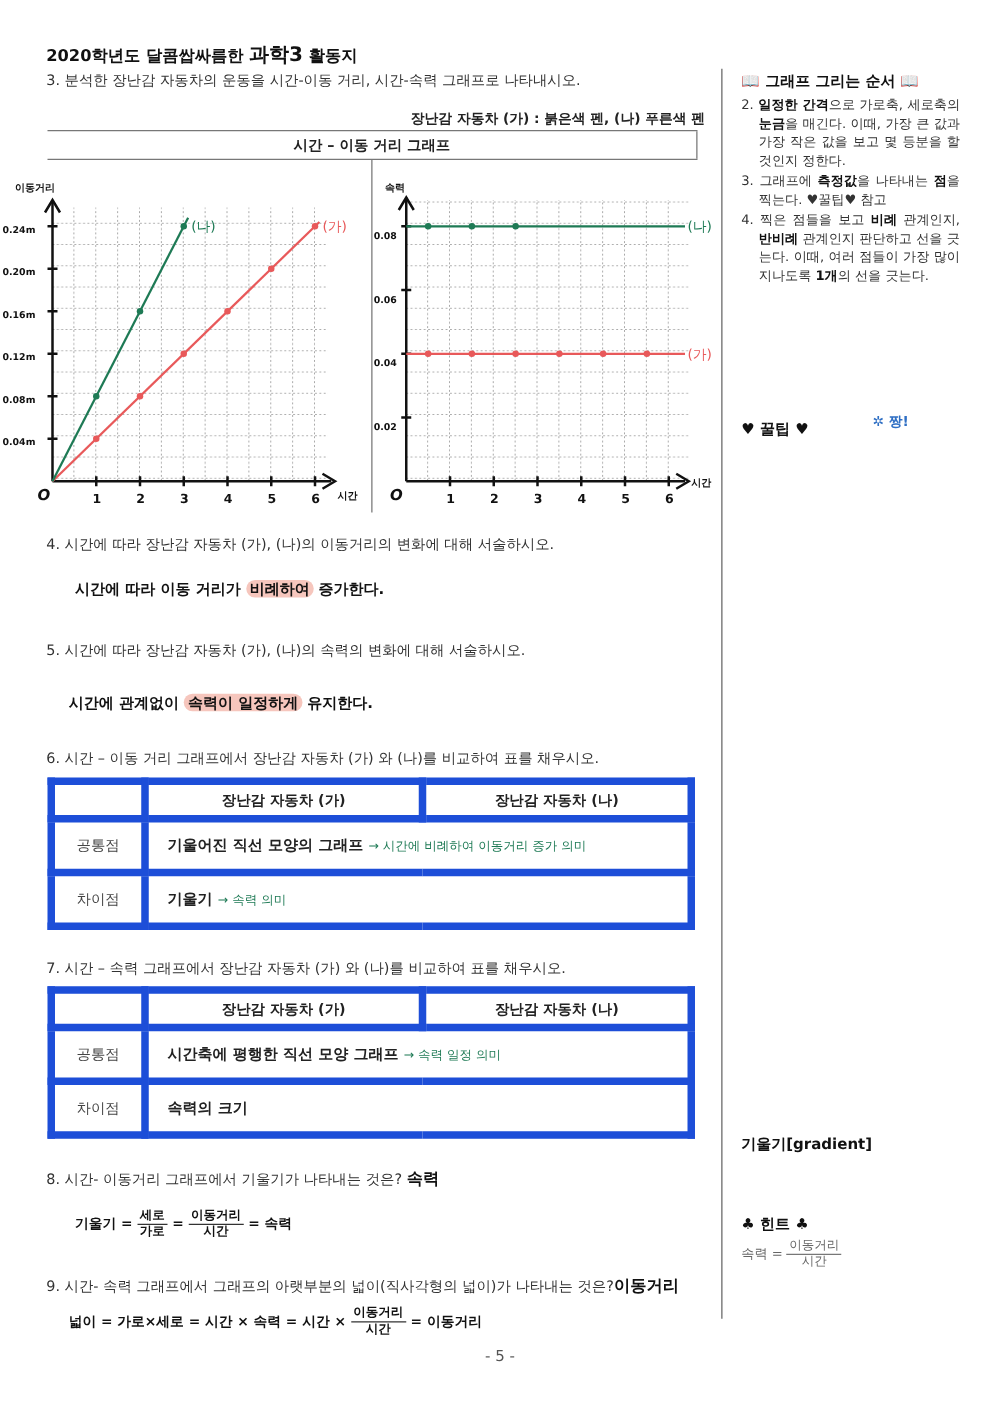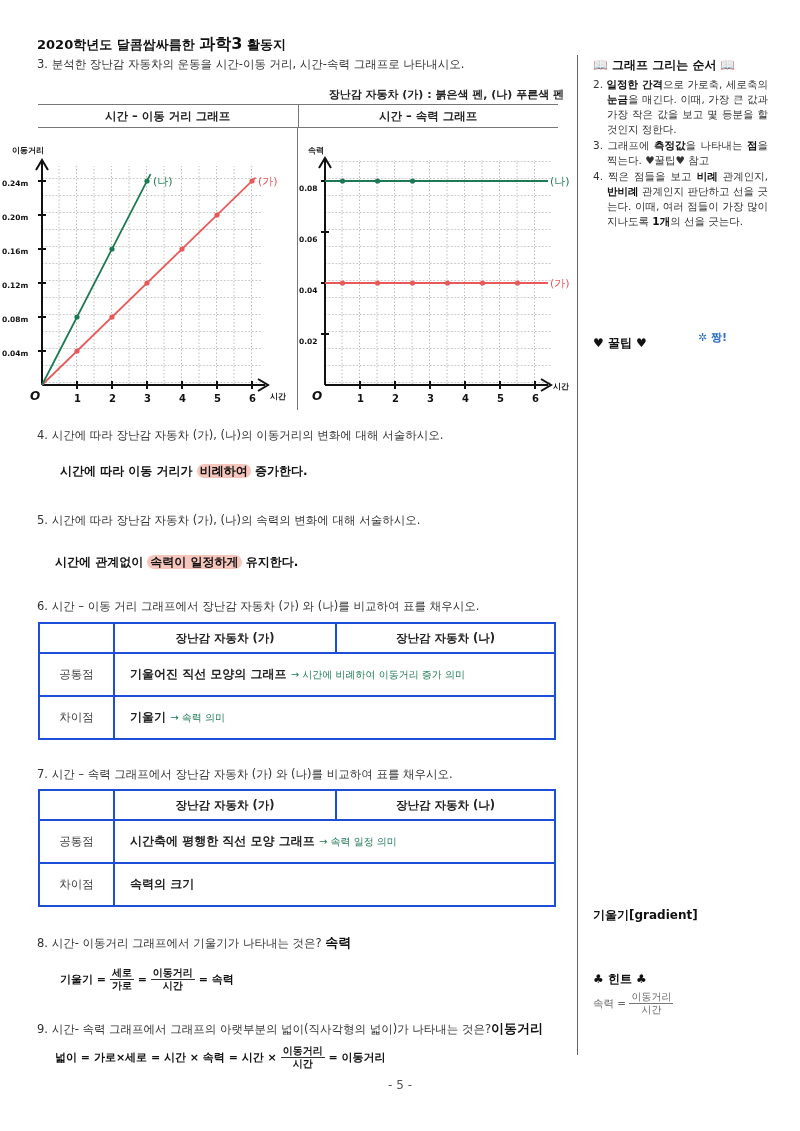--- a/index.html
+++ b/index.html
@@ -12,21 +12,21 @@
   .divider-v { left: 577px; top: 55px; width: 1px; height: 1000px; background: #666; }
   .legend-note { right: 236px; top: 87px; font-size: 11px; font-weight: bold; color: #222; }
   .gtable-hdr { left: 38px; top: 104px; width: 520px; height: 24px; border-top: 1px solid #777; border-bottom: 1px solid #777; display: flex; }
   .gtable-hdr div { flex: 1; text-align: center; font-size: 11.5px; font-weight: bold; line-height: 22px; }
   .gtable-hdr div:first-child { border-right: 1px solid #777; }
   .gdivider { left: 297px; top: 128px; width: 1px; height: 282px; background: #777; }
   .hand { font-family: "DejaVu Sans", sans-serif; font-weight: bold; color: #111; }
   .hl-red { background: #f6c6bd; border-radius: 8px; padding: 0 3px; }
   .green { color: #1e7a55; }
   .cmp { left: 38px; width: 518px; border: 1px solid #777; border-collapse: collapse; font-size: 11.5px; }
-  .cmp td { border: 2px solid #1d4ed8; height: 30px; }
+  .cmp td { border: 6px solid #1d4ed8; height: 30px; }
   .cmp tr.r2 td, .cmp tr.r3 td { height: 43px; }
   .cmp .lbl { width: 75px; text-align: center; color: #444; }
   .cmp .hd { text-align: center; font-weight: bold; }
   .cmp .ans { padding-left: 15px; font-weight: bold; font-size: 12px; }
   .cmp .ans .green { font-size: 10px; font-weight: normal; }
   .side { left: 593px; width: 175px; font-size: 10.5px; color: #333; line-height: 15px; }
   .side h3 { font-size: 12px; font-weight: bold; color: #111; margin-bottom: 4px; }
   .side ol { list-style: none; }
   .side li { padding-left: 14px; text-indent: -14px; margin-bottom: 1px; text-align: justify; }
   .side b { color: #111; }
@@ -45,21 +45,20 @@
 </div>
 
 <div class="abs q" style="left:37px; top:57px;">3. 분석한 장난감 자동차의 운동을 시간-이동 거리, 시간-속력 그래프로 나타내시오.</div>
 
 <div class="abs divider-v"></div>
 
 <div class="abs legend-note">장난감 자동차 (가) : 붉은색 펜, (나) 푸른색 펜</div>
 
 <div class="abs gtable-hdr">
   <div>시간 – 이동 거리 그래프</div>
-  <div>시간 – 속력 그래프</div>
 </div>
 <div class="abs gdivider"></div>
 
 <svg class="abs" style="left:0; top:128px;" width="297" height="282" id="chart1">
   <defs>
     <pattern id="grid1" x="42" y="0" width="17.5" height="17" patternUnits="userSpaceOnUse">
       <path d="M17.5 0 V17 M0 17 H17.5" stroke="#555" stroke-width="0.8" stroke-dasharray="1.5,2" fill="none"></path>
     </pattern>
   </defs>
   <rect x="42" y="38" width="220" height="219" fill="url(#grid1)"></rect>

